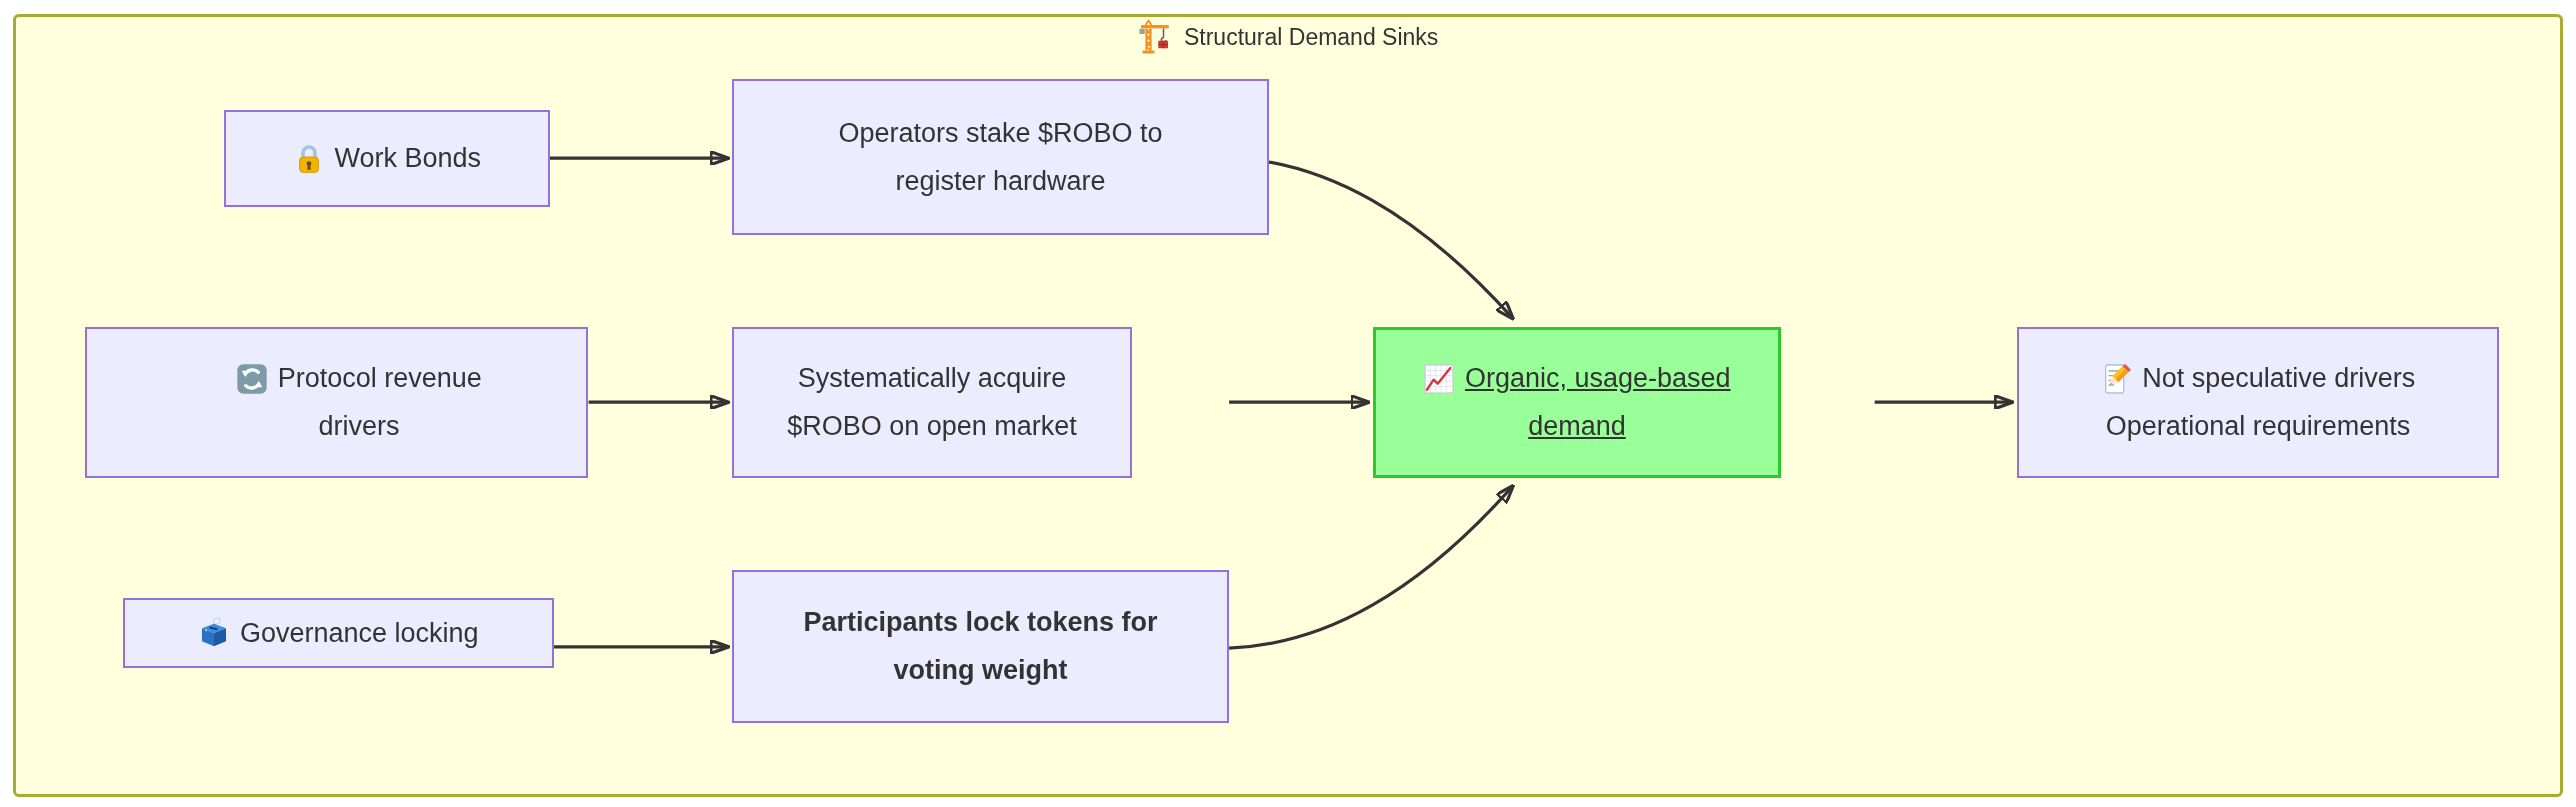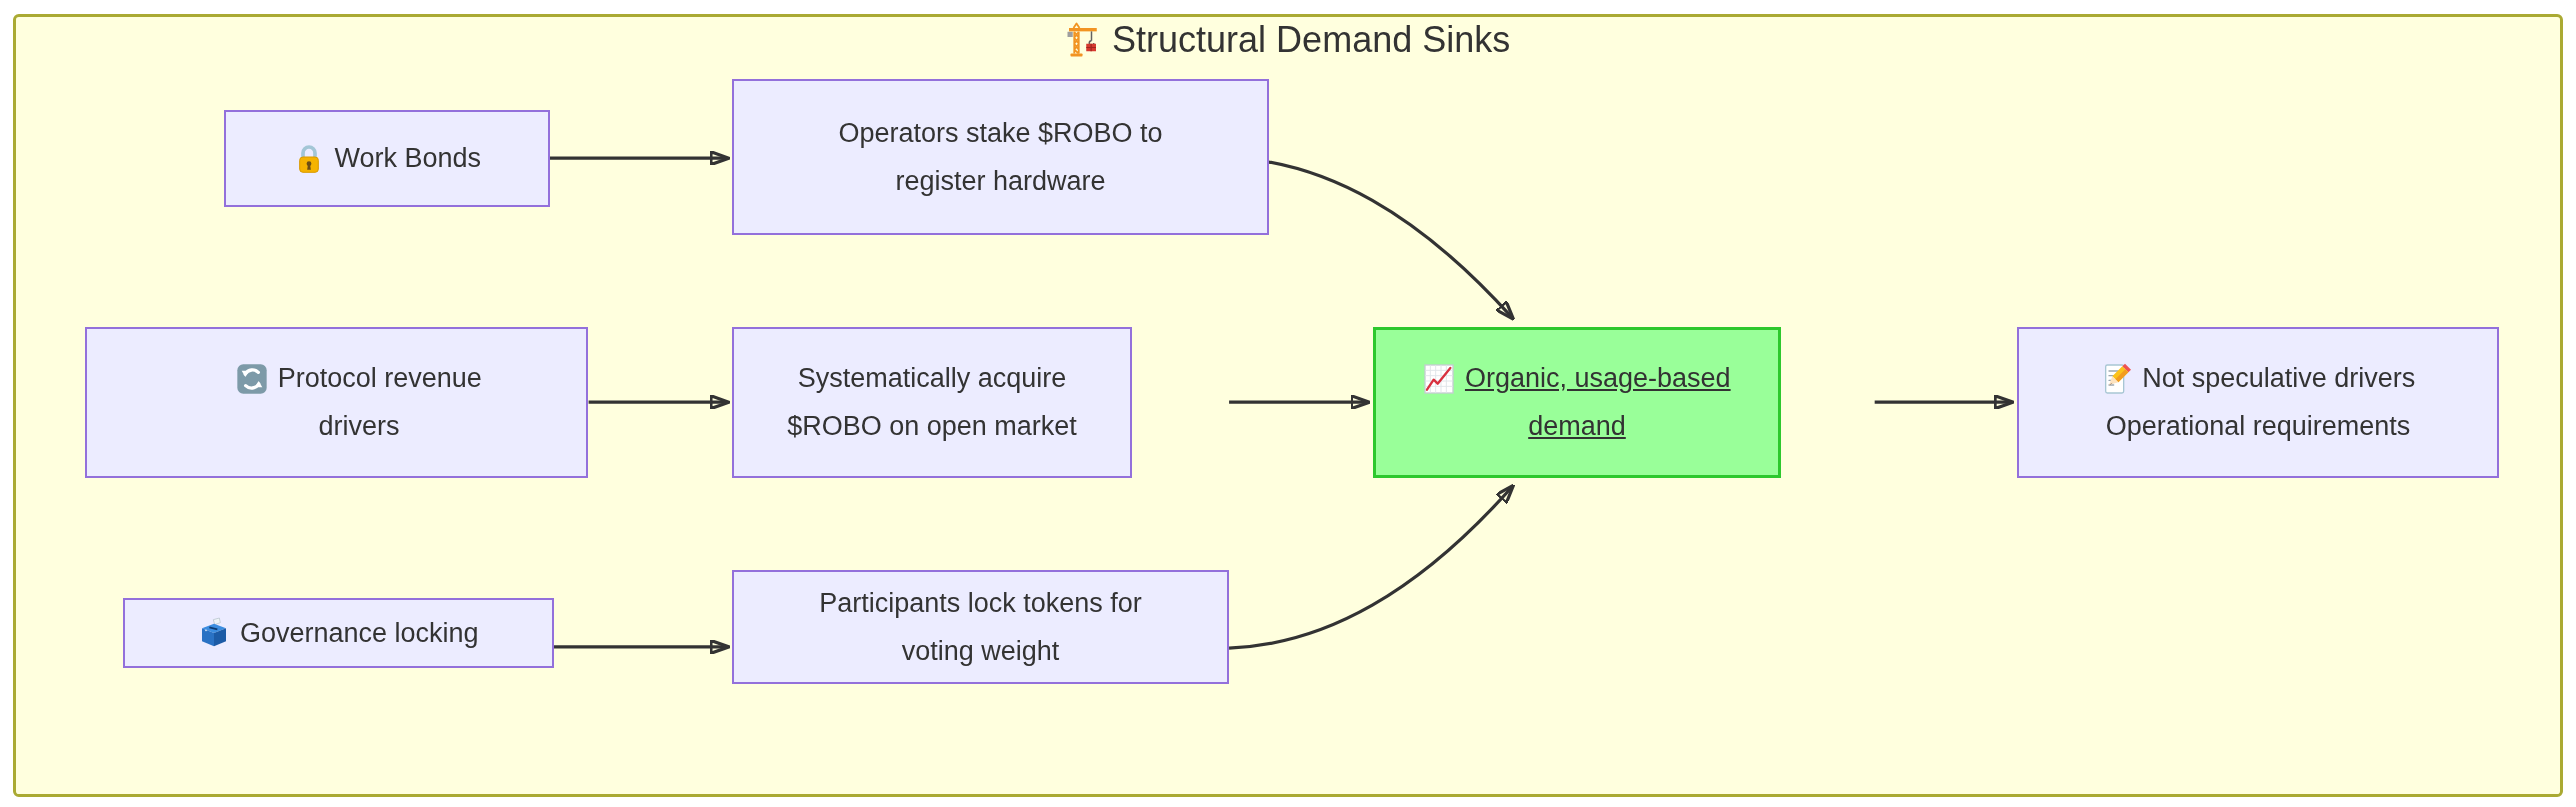--- a/index.html
+++ b/index.html
@@ -19,21 +19,21 @@
   .canvas{position:relative;width:2576px;height:807px;background:var(--page-bg);overflow:hidden;}
   .cluster{
     position:absolute;left:13px;top:14px;width:2550px;height:783px;
     background:var(--cluster-fill);
     border:3.2px solid var(--cluster-border);
     border-radius:5.8px;
   }
   .cluster-title{
     position:absolute;left:0;top:19px;width:100%;
     display:flex;align-items:center;justify-content:center;gap:10.3px;
-    font-size:36px;color:var(--node-text);
+    font-size:23px;color:var(--node-text);
   }
   .edges{position:absolute;left:0;top:0;width:2576px;height:807px;pointer-events:none;}
   .edges path{stroke:var(--edge-color);stroke-width:5px;fill:none;}
   .node{
     position:absolute;
     background:var(--node-fill);
     border:2.6px solid var(--node-border);
     display:flex;flex-direction:column;align-items:center;justify-content:center;
     font-size:27px;color:var(--node-text);text-align:center;
   }
@@ -173,21 +173,21 @@
             <polygon points="24,10 42,17 24,24 6,17" fill="#3b8de0"></polygon>
             <polygon points="6,17 24,24 24,44 6,36.5" fill="#2a72c4"></polygon>
             <polygon points="42,17 24,24 24,44 42,36.5" fill="#1c5ba6"></polygon>
             <line x1="17" y1="15.5" x2="29" y2="18.5" stroke="#0d3c73" stroke-width="2.5"></line>
             <circle cx="12" cy="20" r="1.3" fill="#dce9f5"></circle>
           </svg>
         </span>
         <span>Governance locking</span>
       </div>
     </div>
-  <div class="node" style="left:732px;top:570px;width:497px;height:114px;">
+  <div class="node" style="left:732px;top:570px;width:497px;height:153px;font-weight:bold;">
       <div class="line">
         <span>Participants lock tokens for</span>
       </div>
       <div class="line">
         <span>voting weight</span>
       </div>
     </div>
 
 </div>
 

